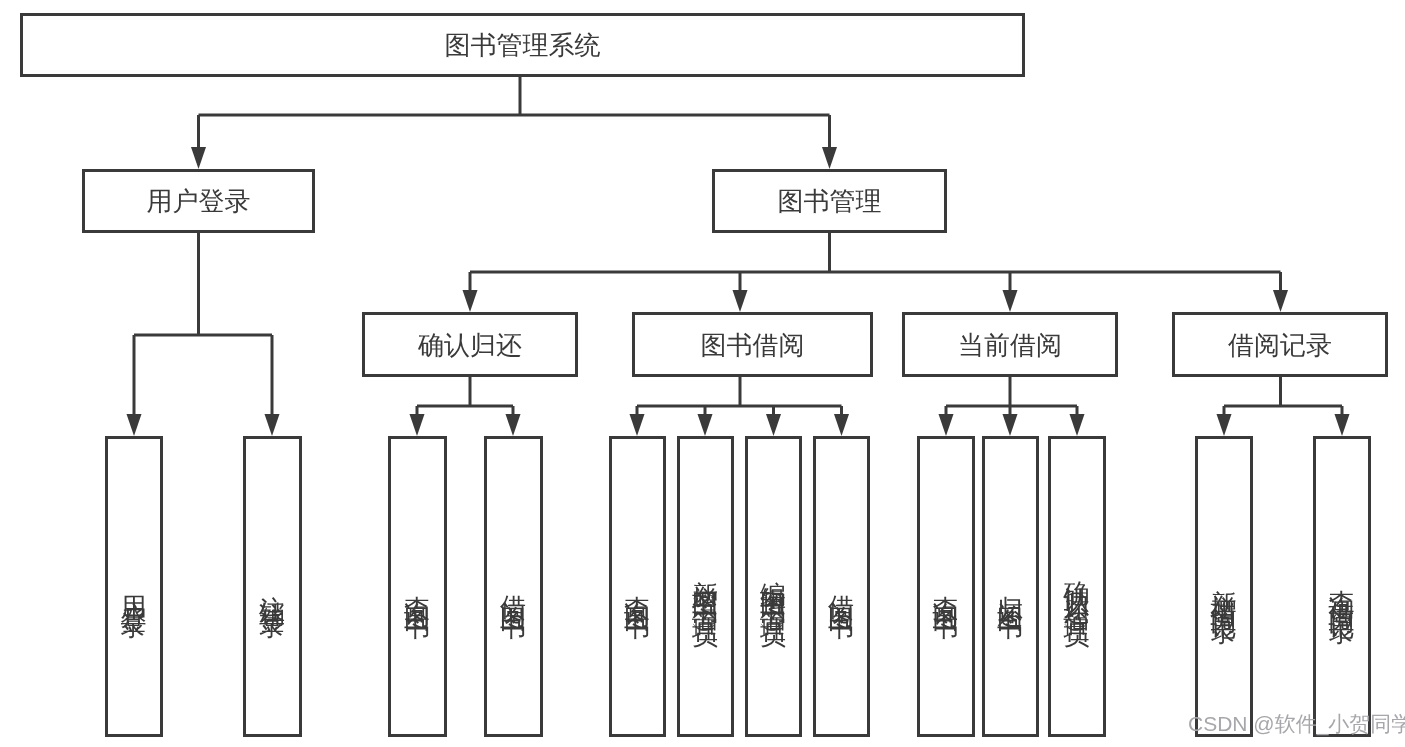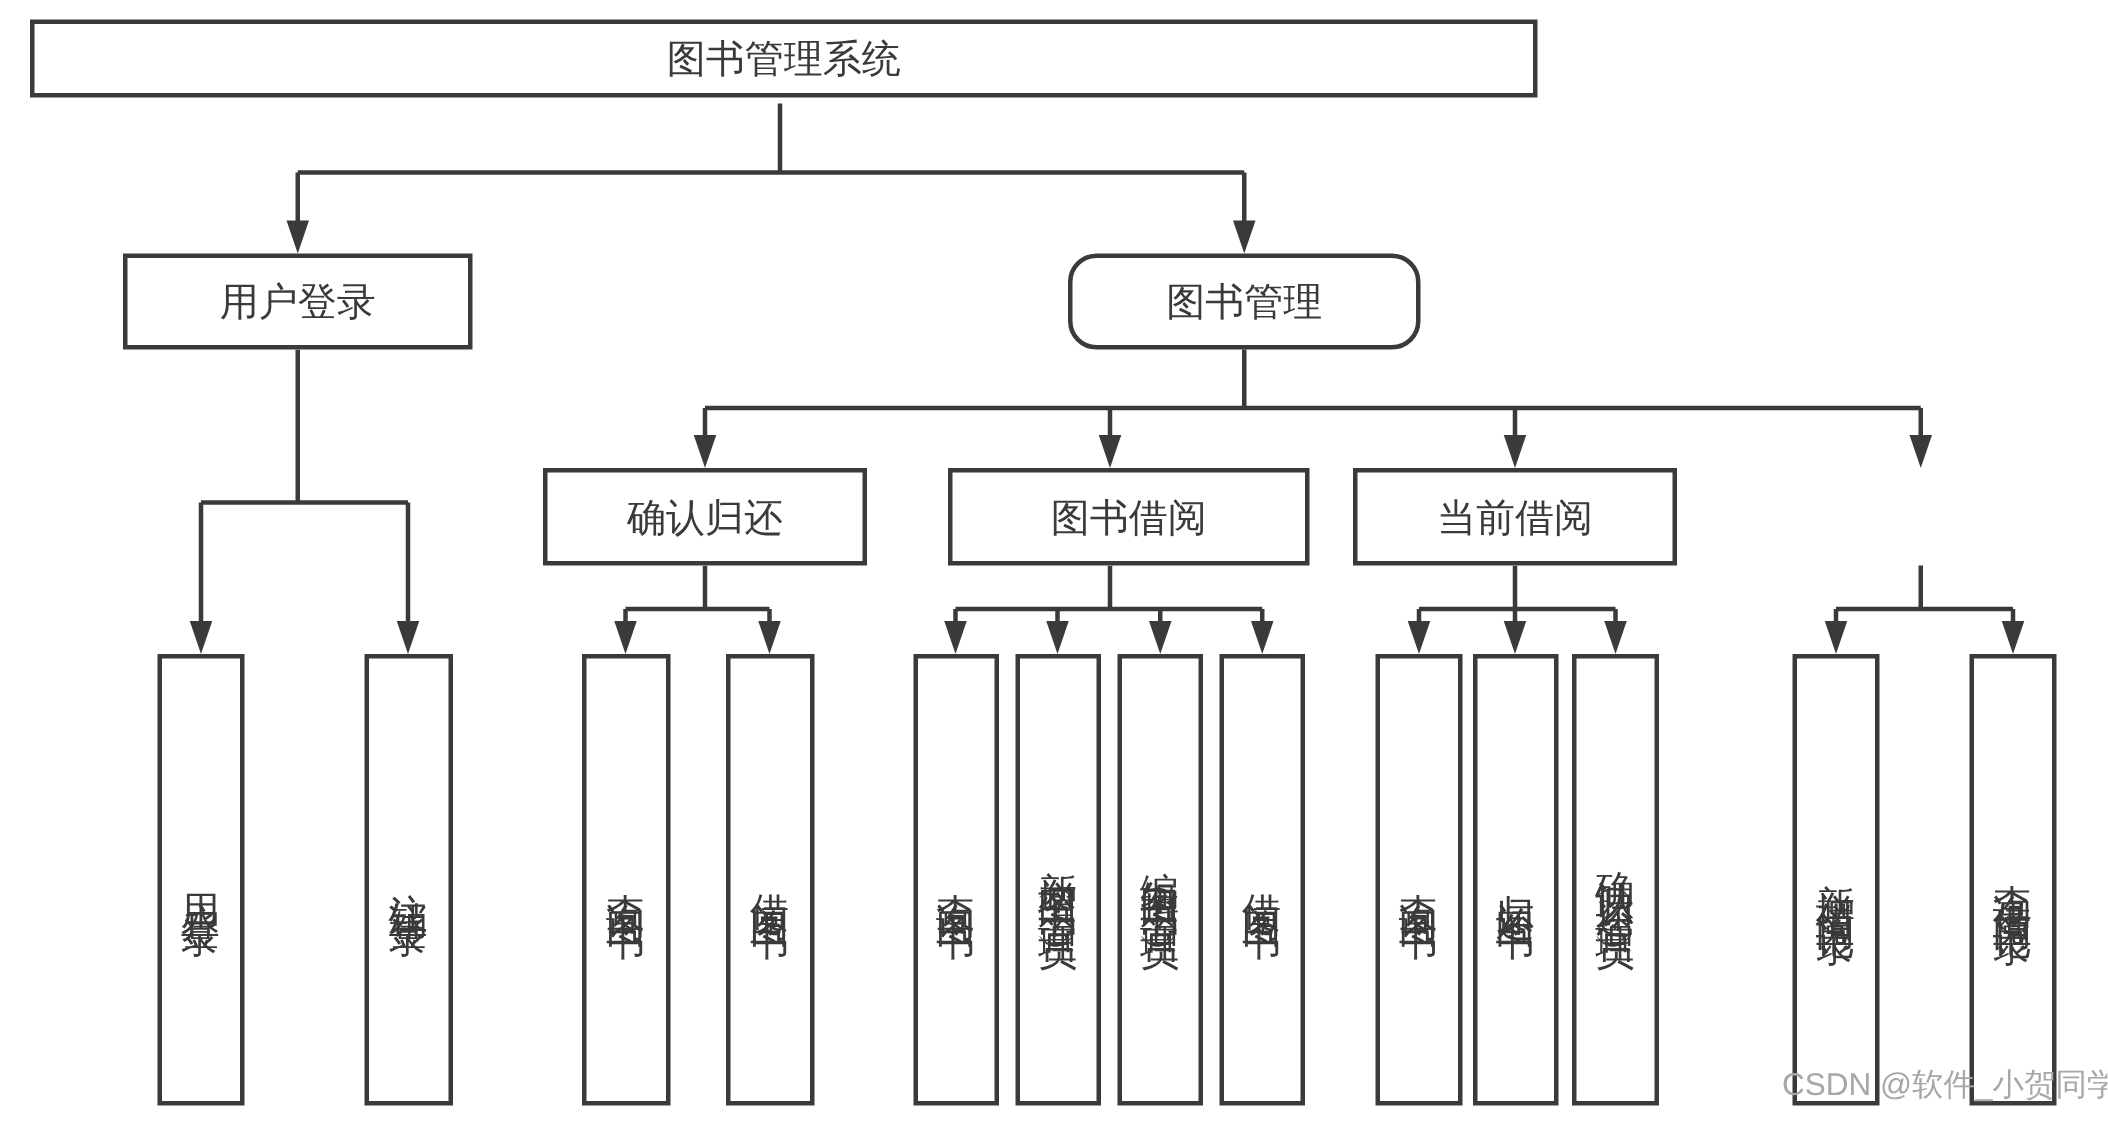--- a/index.html
+++ b/index.html
@@ -135,28 +135,29 @@
     <g>
       <path d="M1280.5 377 V406"></path>
       <path d="M1224 406 H1342"></path>
       <path d="M1224 406 V428"></path>
       <polygon points="1216.5,414 1231.5,414 1224,436"></polygon>
       <path d="M1342 406 V428"></path>
       <polygon points="1334.5,414 1349.5,414 1342,436"></polygon>
     </g>
   </svg>
 
-  <div class="box" style="left:20px; top:13px; width:1005px; height:52px;">图书管理系统</div>
+  <div class="box" style="left:20px; top:13px; width:1005px; height:64px;">图书管理系统</div>
 
   <div class="box" style="left:82px; top:169px; width:233px; height:64px;">用户登录</div>
-  <div class="box" style="left:712px; top:169px; width:235px; height:64px;border-radius:19px;">图书管理</div>
+  <div class="box" style="left:712px; top:169px; width:235px; height:64px;">图书管理</div>
 
   <div class="box" style="left:362px; top:312px; width:216px; height:65px;">确认归还</div>
   <div class="box" style="left:632px; top:312px; width:241px; height:65px;">图书借阅</div>
   <div class="box" style="left:902px; top:312px; width:216px; height:65px;">当前借阅</div>
+  <div class="box" style="left:1172px; top:312px; width:216px; height:65px;">借阅记录</div>
 
   <div class="box vbox" style="left:105px; top:436px; width:58px; height:301px;">
     <span class="vtext">用户登录</span>
   </div>
   <div class="box vbox" style="left:243px; top:436px; width:59px; height:301px;">
     <span class="vtext">注销登录</span>
   </div>
 
   <div class="box vbox" style="left:388px; top:436px; width:59px; height:301px;">
     <span class="vtext">查询图书</span>

